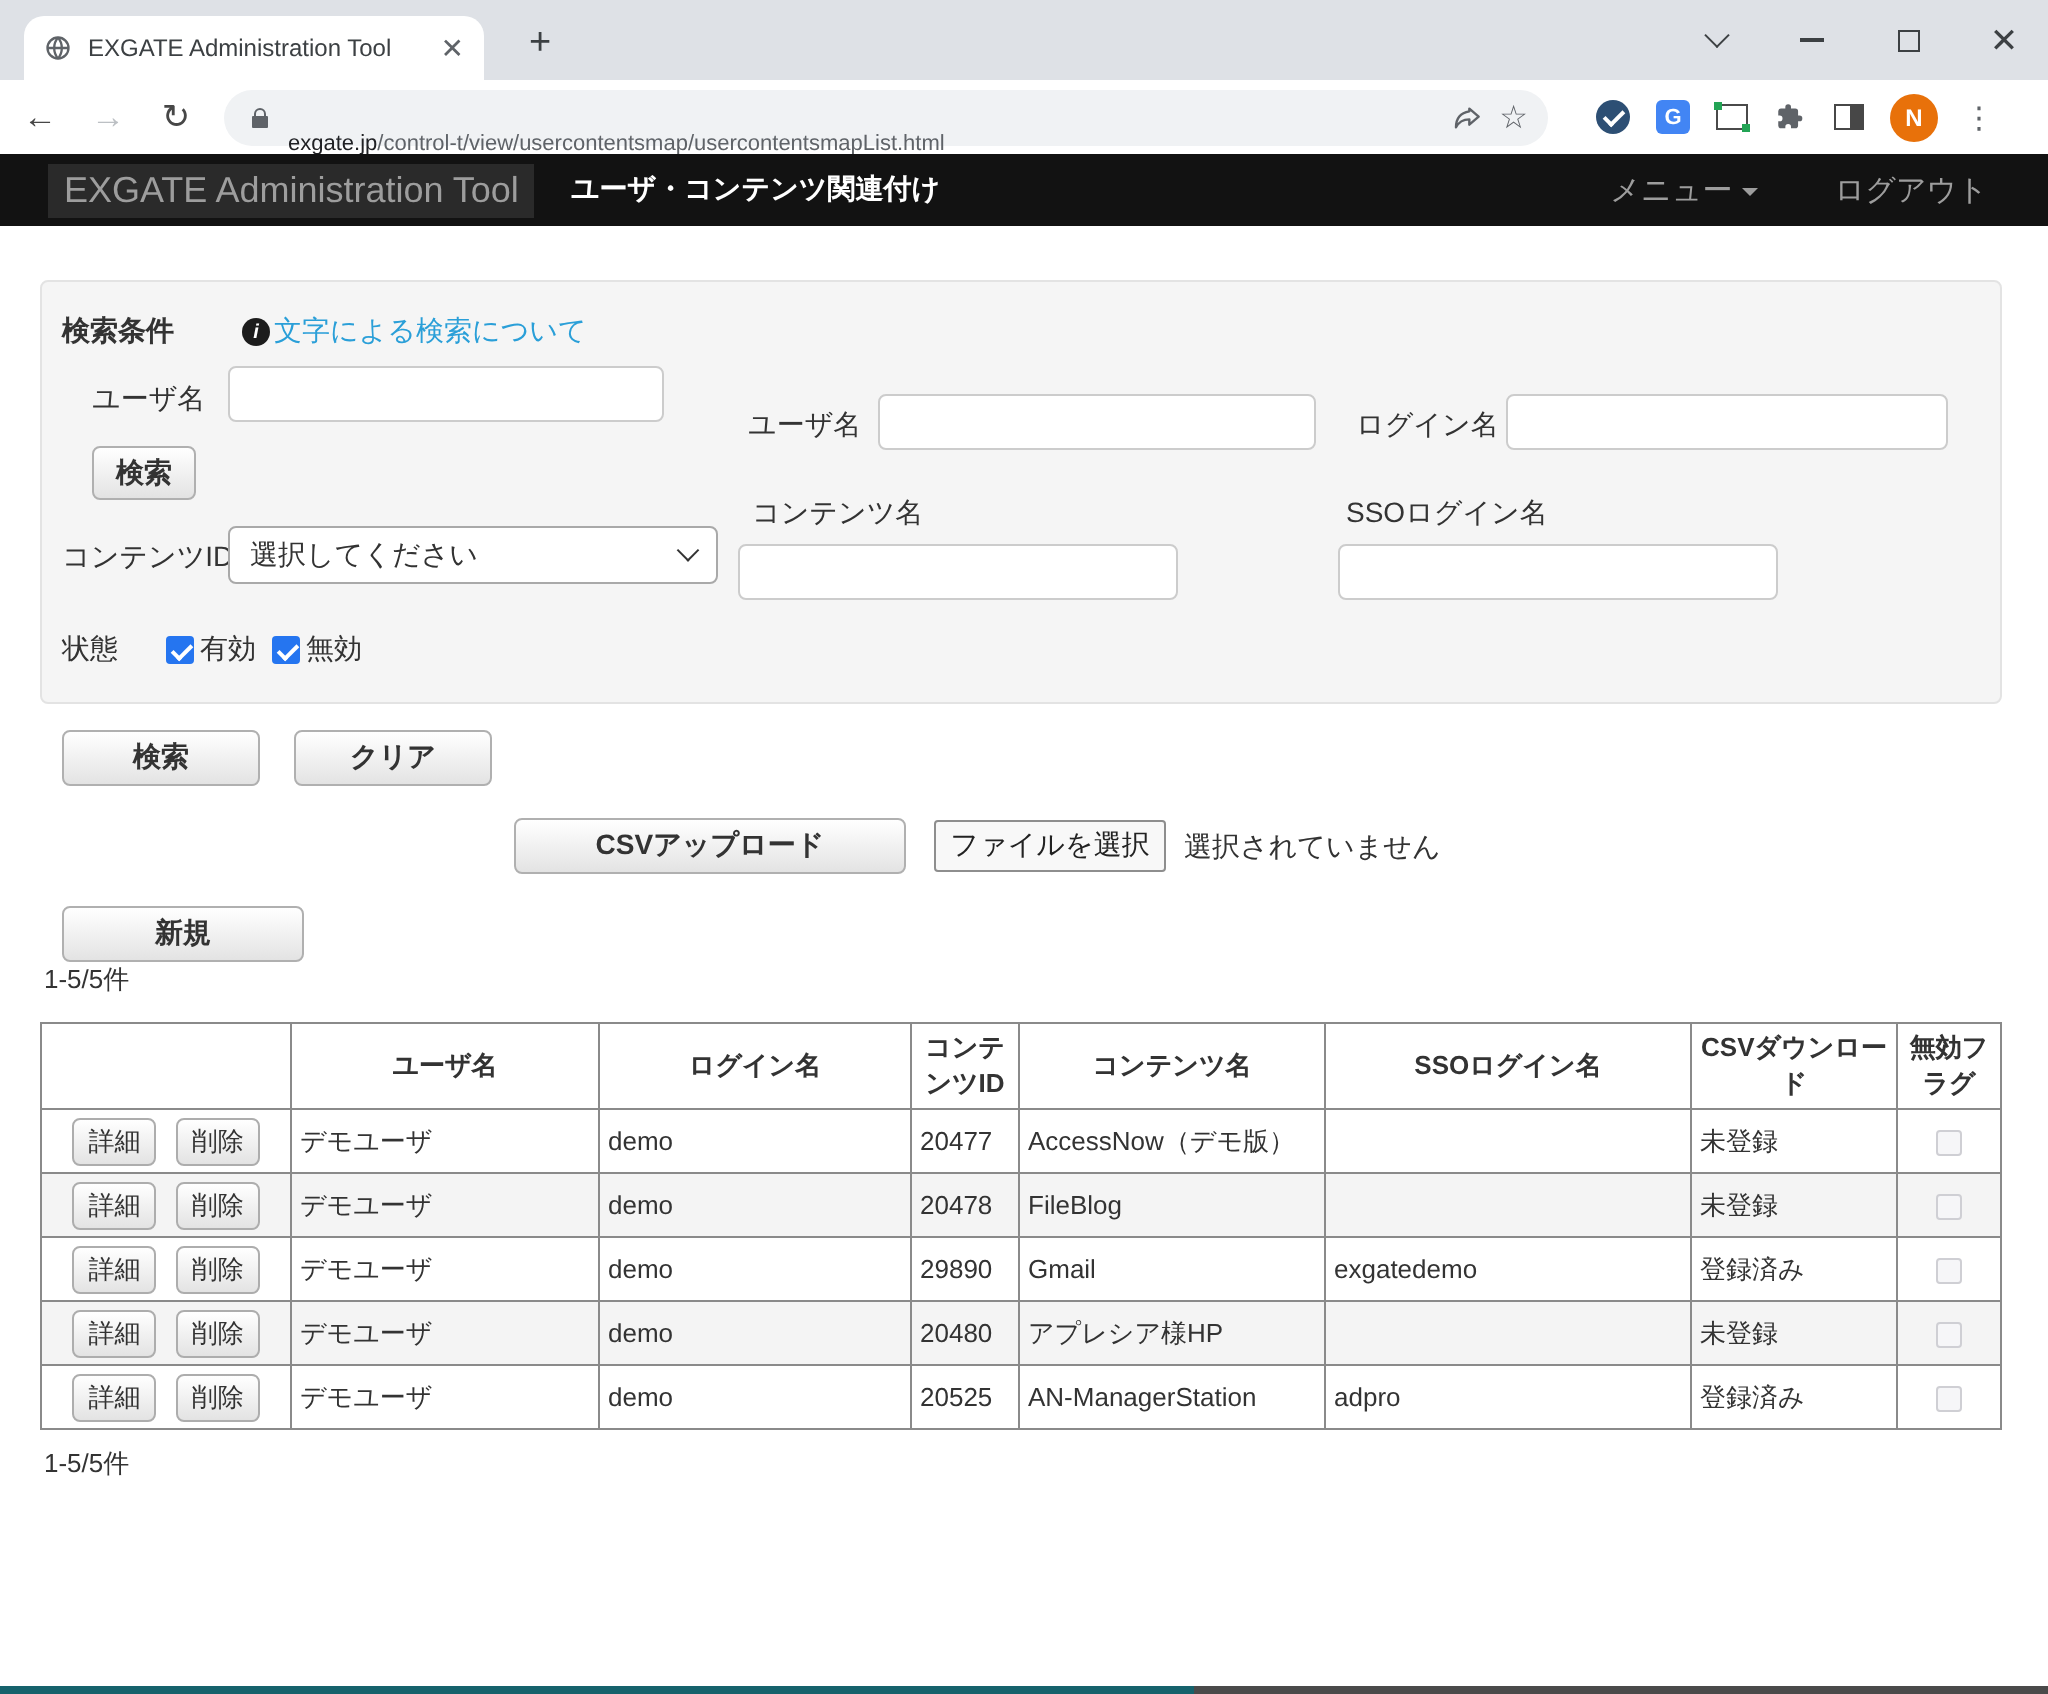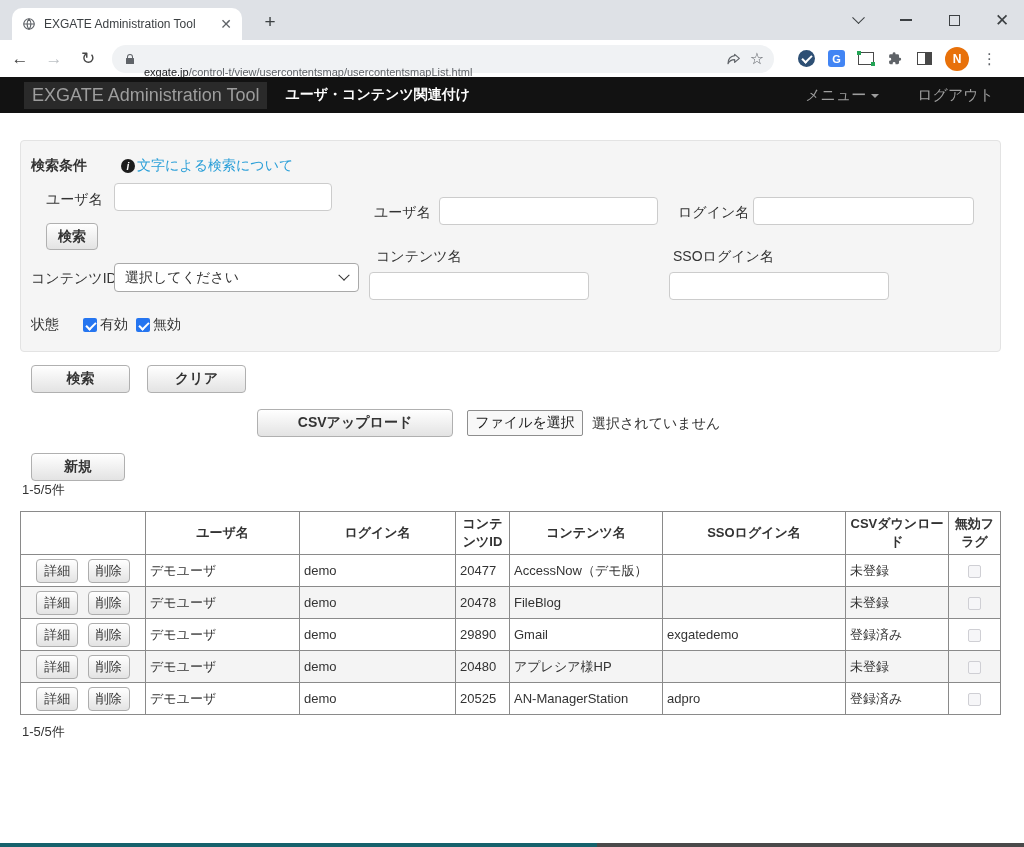--- a/index.html
+++ b/index.html
@@ -224,21 +224,21 @@
     </div>
   </div>
 
   <button class="btn" style="left:31px;top:288px;width:99px;height:28px;">検索</button>
   <button class="btn" style="left:147px;top:288px;width:99px;height:28px;">クリア</button>
 
   <button class="btn" style="left:257px;top:332px;width:196px;height:28px;">CSVアップロード</button>
   <button class="file-btn">ファイルを選択</button>
   <span class="file-status">選択されていません</span>
 
-  <button class="btn" style="left:31px;top:376px;width:94px;height:28px;">新規</button>
+  <button class="btn" style="left:31px;top:376px;width:121px;height:28px;">新規</button>
 
   <div class="count" style="top:404px;">1-5/5件</div>
 
   <table class="result-table">
     <colgroup>
       <col style="width:125px;">
         <col style="width:154px;">
         <col style="width:156px;">
         <col style="width:54px;">
       <col style="width:153px;">

